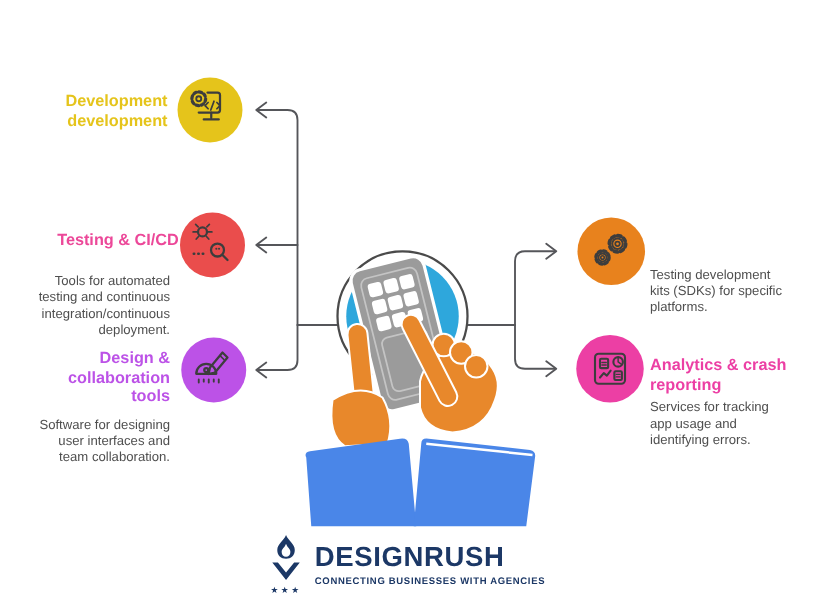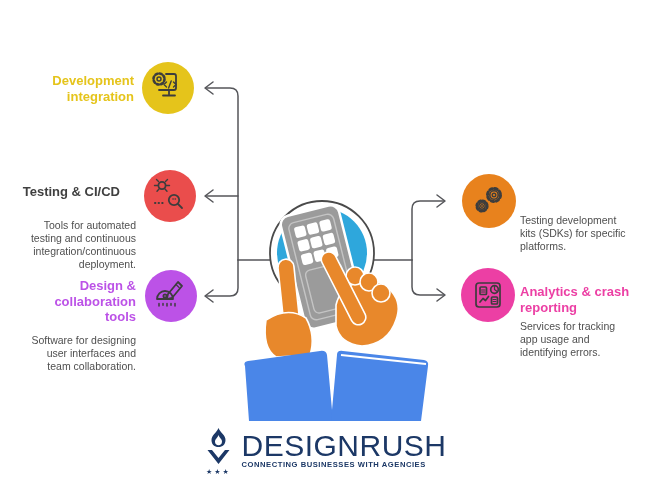--- a/index.html
+++ b/index.html
@@ -8,21 +8,21 @@
   .title{position:absolute;left:0;right:0;top:14px;text-align:center;font-size:17px;font-weight:bold;color:#4b4b4b;letter-spacing:.2px;margin:0;}
   .art{position:absolute;left:0;top:0;}
   .item-heading{position:absolute;font-size:13px;font-weight:bold;line-height:15.5px;white-space:pre-line;}
   .item-desc{position:absolute;font-size:10.5px;line-height:13px;color:#4f4f4f;white-space:pre-line;}
   .align-r{text-align:right;}
   .align-l{text-align:left;}
   .badge{position:absolute;border-radius:50%;display:flex;align-items:center;justify-content:center;}
   .badge svg{display:block;}
   .logo{position:absolute;top:427px;left:50%;transform:translateX(-50%);display:flex;align-items:center;gap:8px;}
   .logo-text{display:flex;flex-direction:column;}
-  .logo-name{font-size:30px;font-weight:normal;color:#1c3866;letter-spacing:.5px;line-height:23px;}
+  .logo-name{font-size:22px;font-weight:bold;color:#1c3866;letter-spacing:.5px;line-height:23px;}
   .logo-tagline{font-size:7.6px;font-weight:bold;color:#1c3866;letter-spacing:.55px;margin-top:3px;}
 </style>
 </head>
 <body>
 
 <div class="canvas">
 
 
   <svg class="art" width="650" height="485" viewBox="0 0 650 485">
 
@@ -79,34 +79,34 @@
 
       <g fill="#4a86e8">
         <path d="M245,366 Q243,362 248,361 L320,351 Q326,350 327,355 L333,421 L249,421 Z"></path>
         <path d="M337,355 Q337,350 343,351 L424,360 Q429,361 428,366 L421,421 L331,421 Z"></path>
       </g>
       <path d="M341,355 L426,364" stroke="#ffffff" stroke-width="2" fill="none"></path>
     </g>
   </svg>
 
   <div class="item-heading align-r" style="left: 16px; top: 73px; width: 118px; color: rgb(229, 196, 27);">Development
-integration</div>
+development</div>
   <div class="badge" style="left: 142px; top: 62px; width: 52px; height: 52px; background: rgb(229, 196, 27);">
     <svg width="52" height="52" viewBox="0 0 52 52">
       <g fill="none" stroke="#3d3d3d" stroke-width="1.8" stroke-linecap="round" stroke-linejoin="round">
         <circle cx="17" cy="17" r="5.5" stroke-width="2.6" stroke-dasharray="2.2 2.1"></circle>
         <circle cx="17" cy="17" r="2" stroke-width="1.5"></circle>
         <path d="M24,12 h8 a2,2 0 0 1 2,2 v12 a2,2 0 0 1 -2,2 h-15"></path>
         <path d="M27,28 v4 M21,33.5 h12"></path>
         <path d="M24.5,20 l-2.5,2.5 2.5,2.5 M31.5,20 l2.5,2.5 -2.5,2.5 M29.2,19 l-2.6,7" stroke-width="1.4"></path>
       </g>
     </svg>
   </div>
 
-  <div class="item-heading align-r" style="left: 0; top: 184px; width: 120px; color: #404040;">Testing &amp; CI/CD</div>
+  <div class="item-heading align-r" style="left: 23px; top: 184px; width: 120px; color: #ec4899;">Testing &amp; CI/CD</div>
   <div class="item-desc align-r" style="left:10px;top:219px;width:126px;">Tools for automated
 testing and continuous
 integration/continuous
 deployment.</div>
   <div class="badge" style="left: 144px; top: 170px; width: 52px; height: 52px; background: rgb(234, 77, 76);">
     <svg width="52" height="52" viewBox="0 0 52 52">
       <g fill="none" stroke="#3d3d3d" stroke-width="1.8" stroke-linecap="round" stroke-linejoin="round">
         <circle cx="18" cy="15.5" r="3.6"></circle>
         <path d="M14.5,11.5 l-2,-2 M21.5,11.5 l2,-2 M13.5,15.5 h-3 M22.5,15.5 h3 M15,19 l-2,2.2 M21,19 l2,2.2" stroke-width="1.4"></path>
         <circle cx="30" cy="30" r="5.2"></circle>

